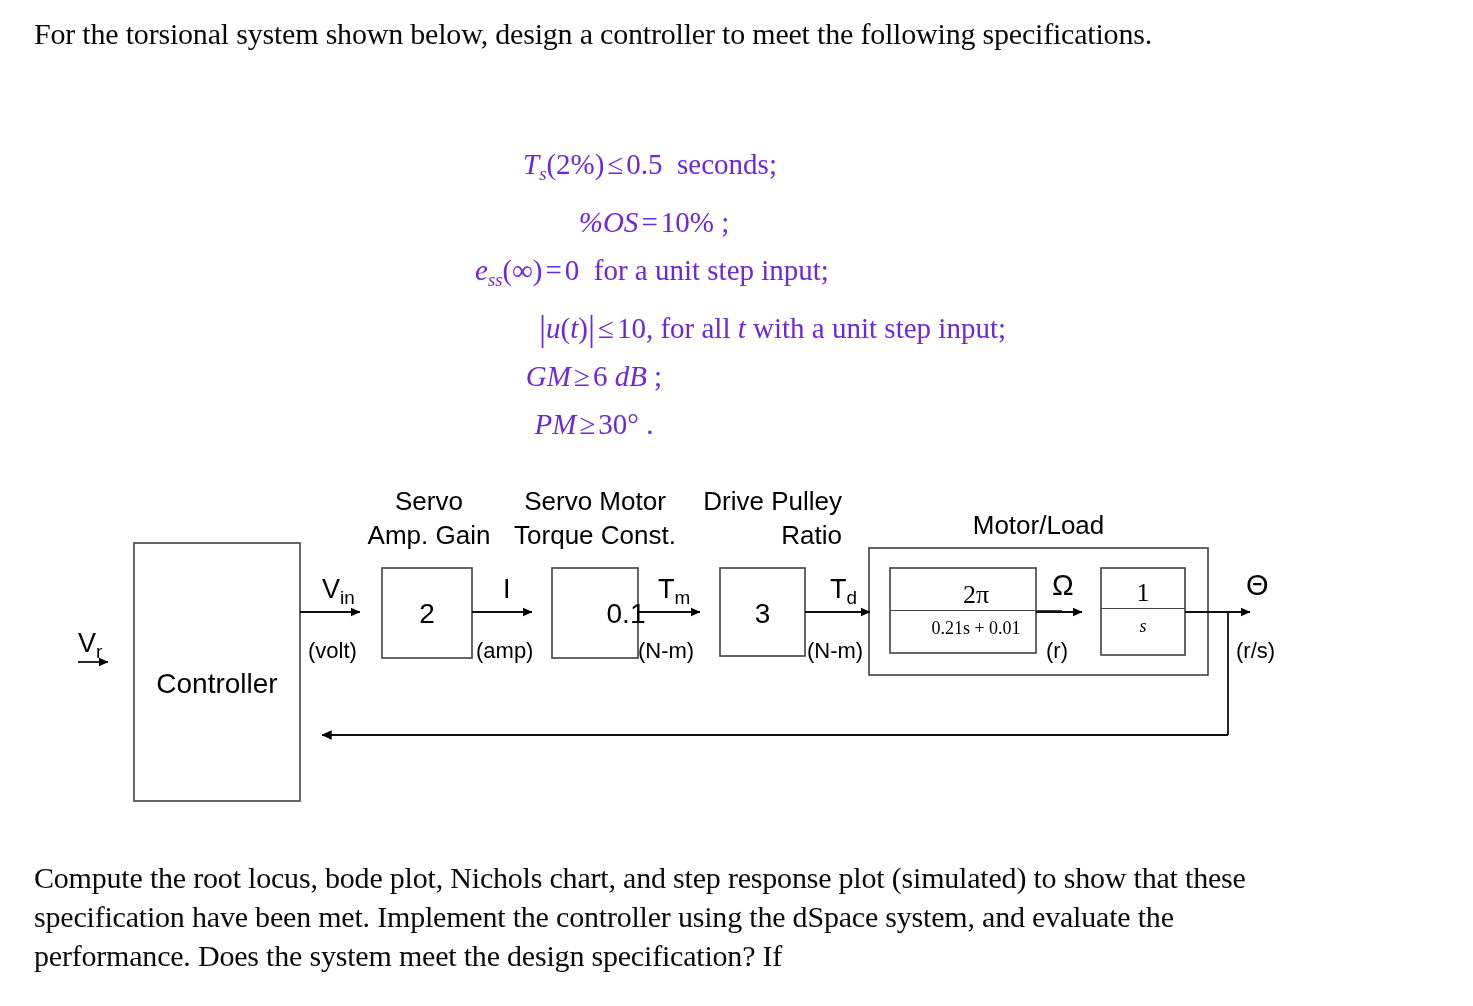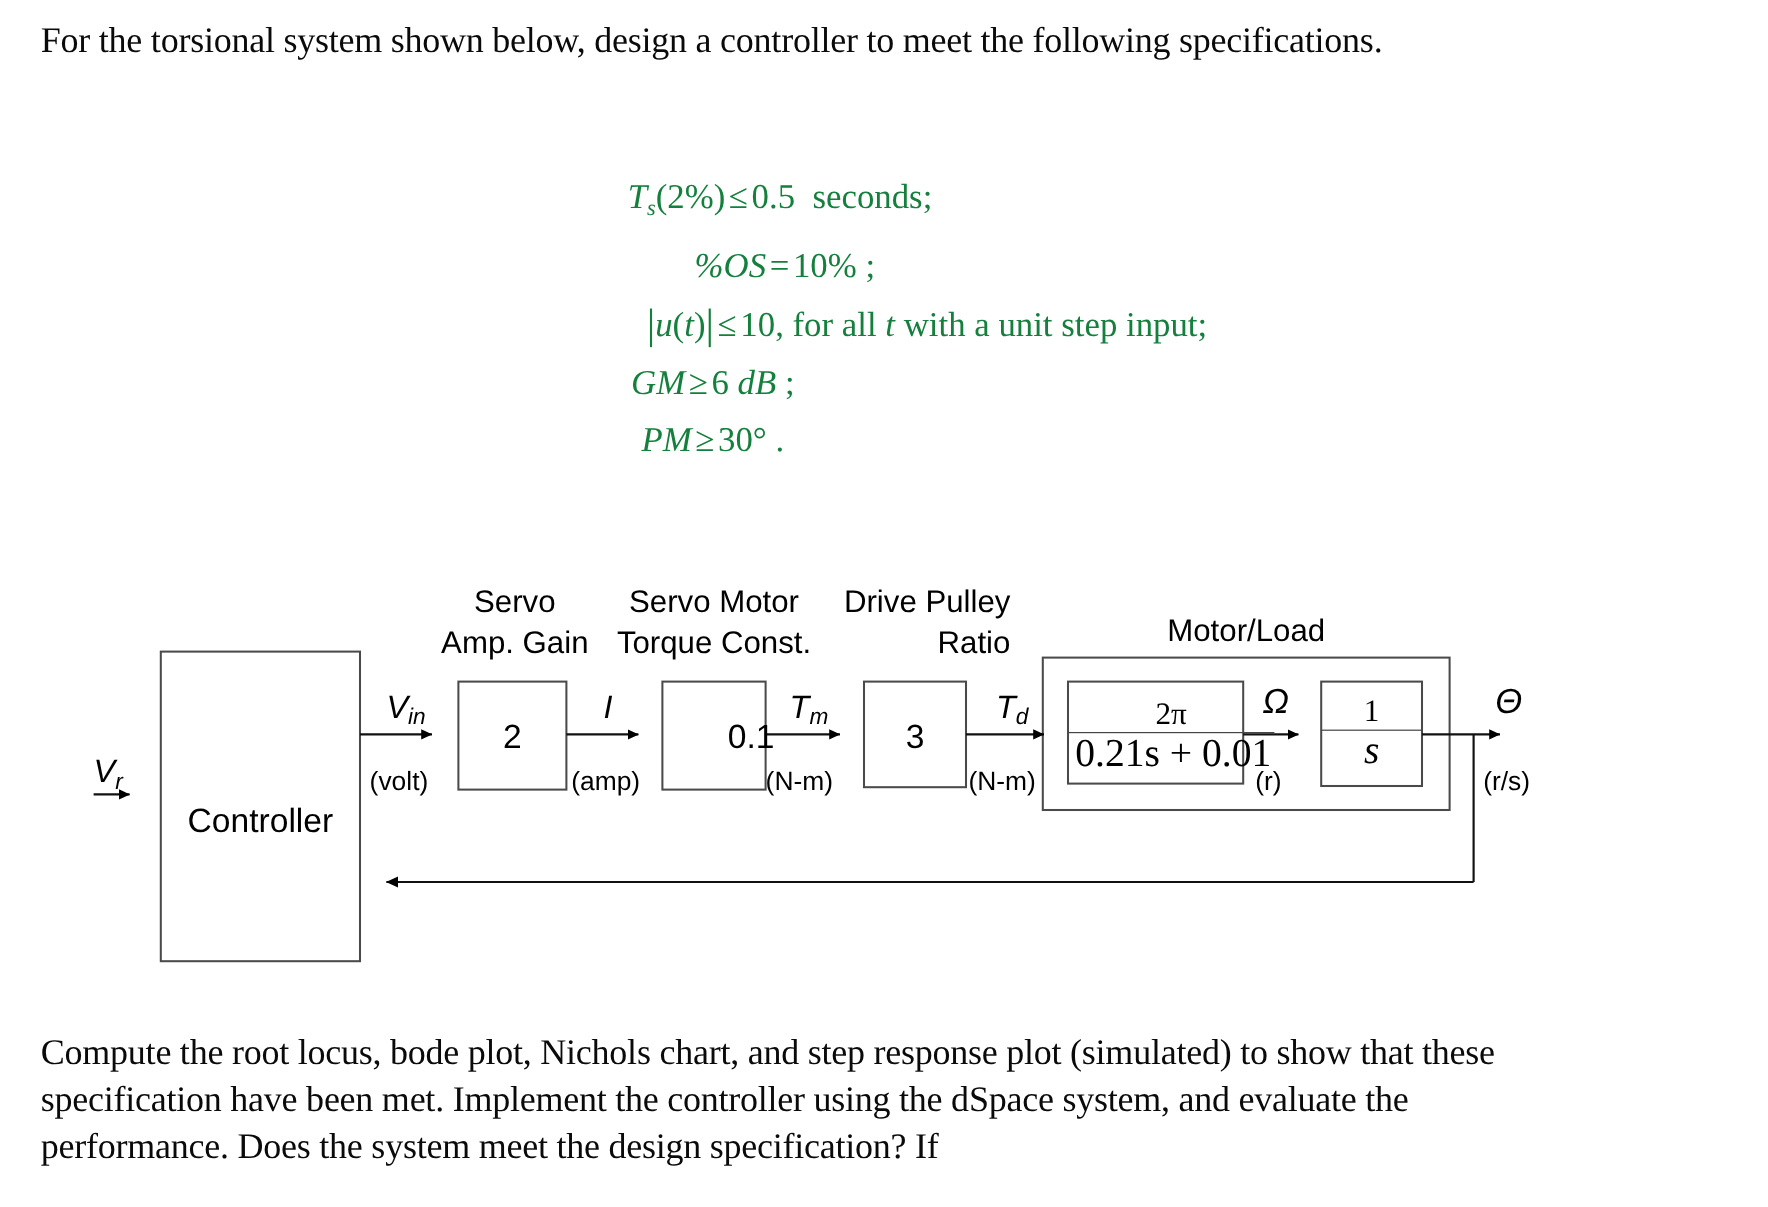--- a/index.html
+++ b/index.html
@@ -43,21 +43,21 @@
     left: 250px;
     top: 140px;
     width: 800px;
   }
   .spec-line {
     display: block;
     font-family: "Liberation Serif", serif;
     font-size: 29px;
     line-height: 48px;
     white-space: nowrap;
-    color: #15803d;
+    color: #6d28d9;
   }
   .spec-line.c  { text-align: center; }
   .spec-line.l1 { text-align: center; padding-left: 8px; }
   .spec-line.l2 { text-align: center; padding-left: 4px; }
   .spec-line.l3 { text-align: right; padding-right: 44px; }
   .spec-line.l4 { text-align: center; padding-right: 112px; }
 
   .mi  { font-style: italic; font-family: "Liberation Serif", serif; }
   .mn  { font-style: normal; }
   .sub { font-size: 0.64em; font-style: italic; vertical-align: -0.32em; }
@@ -92,21 +92,21 @@
     position: absolute;
     font-family: "Liberation Sans", sans-serif;
     font-size: 26px;
     text-align: center;
     line-height: 34px;
     white-space: nowrap;
     color: #000000;
   }
 
   
-  .signame { font-family: "Liberation Sans", sans-serif; font-size: 27px; font-style: italic; }
+  .signame { font-family: "Liberation Sans", sans-serif; font-size: 27px; }
   .signame .sb {
     font-size: 0.70em;
     vertical-align: -0.30em;
   }
 
   
   .boxnum {
     position: absolute;
     font-family: "Liberation Sans", sans-serif;
     font-size: 28px;
@@ -123,41 +123,44 @@
     white-space: nowrap;
   }
   .frac .num {
     display: block;
     font-size: 26px;
     line-height: 30px;
     padding: 0 6px;
   }
   .frac .den {
     display: block;
-    font-size: 33px;
+    font-size: 18px;
     line-height: 32px;
     border-top: 1.5px solid #444;
     padding: 1px 6px 0 6px;
   }
 </style>
 </head>
 <body>
 
 <div class="prose" id="intro-paragraph">For the torsional system shown below, design a controller to meet the following specifications.</div>
 
 <div id="spec-list">
 
   <div class="spec-line c">
     <span class="mi">T</span><span class="sub">s</span><span class="mn">(2%)</span><span class="op">≤</span><span class="mn">0.5</span>&nbsp; seconds;
   </div>
 
   <div class="spec-line l1">
     <span class="mi">%OS</span><span class="op">=</span><span class="mn">10%</span> ;
   </div>
 
+  <div class="spec-line l2">
+    <span class="mi">e</span><span class="sub">ss</span><span class="mn">(∞)</span><span class="op">=</span><span class="mn">0</span>&nbsp; for a unit step input;
+  </div>
 
   <div class="spec-line l3">
     <span class="vbar">|</span><span class="mi">u</span><span class="mn">(</span><span class="mi">t</span><span class="mn">)</span><span class="vbar">|</span><span class="op">≤</span><span class="mn">10</span>, for all <span class="mi">t</span> with a unit step input;
   </div>
 
   <div class="spec-line l4">
     <span class="mi">GM</span><span class="op">≥</span><span class="mn">6</span> <span class="mi">dB</span> ;
   </div>
 
   <div class="spec-line l4">

